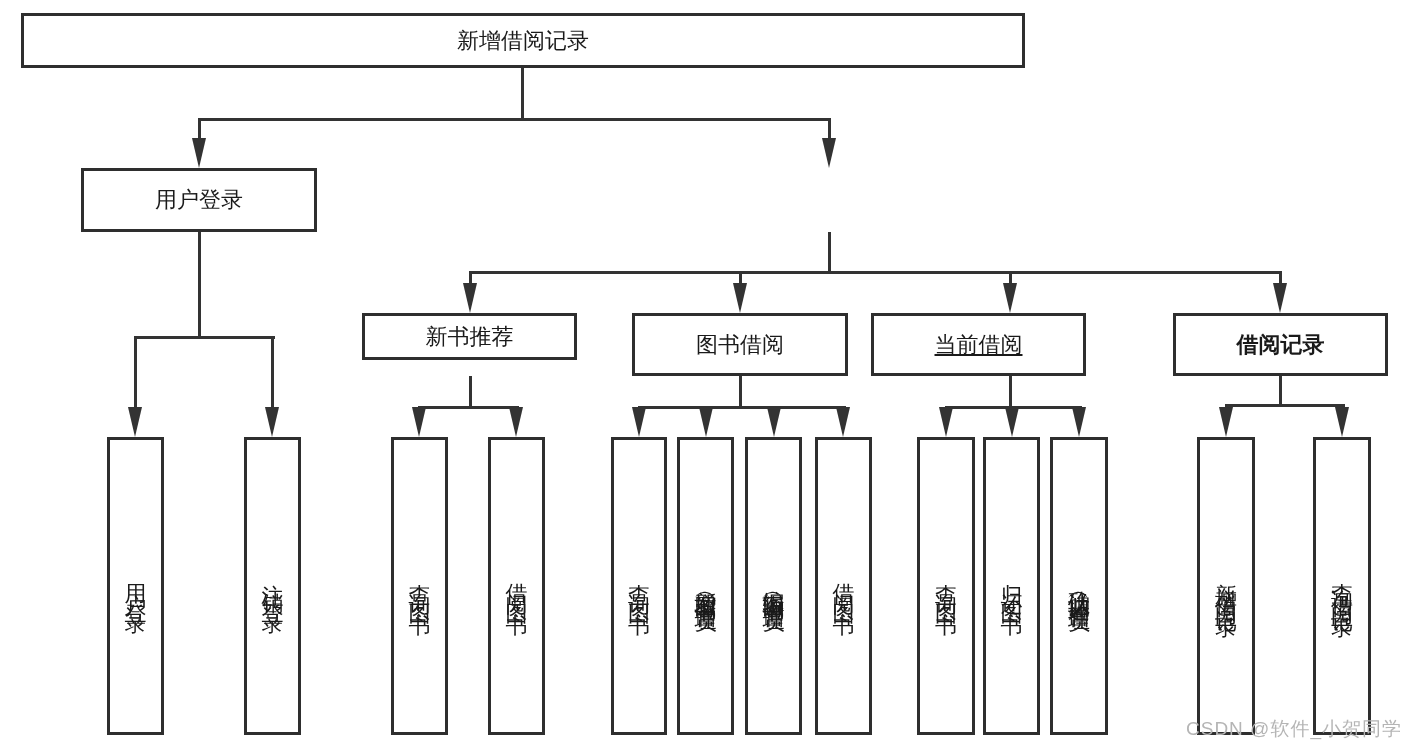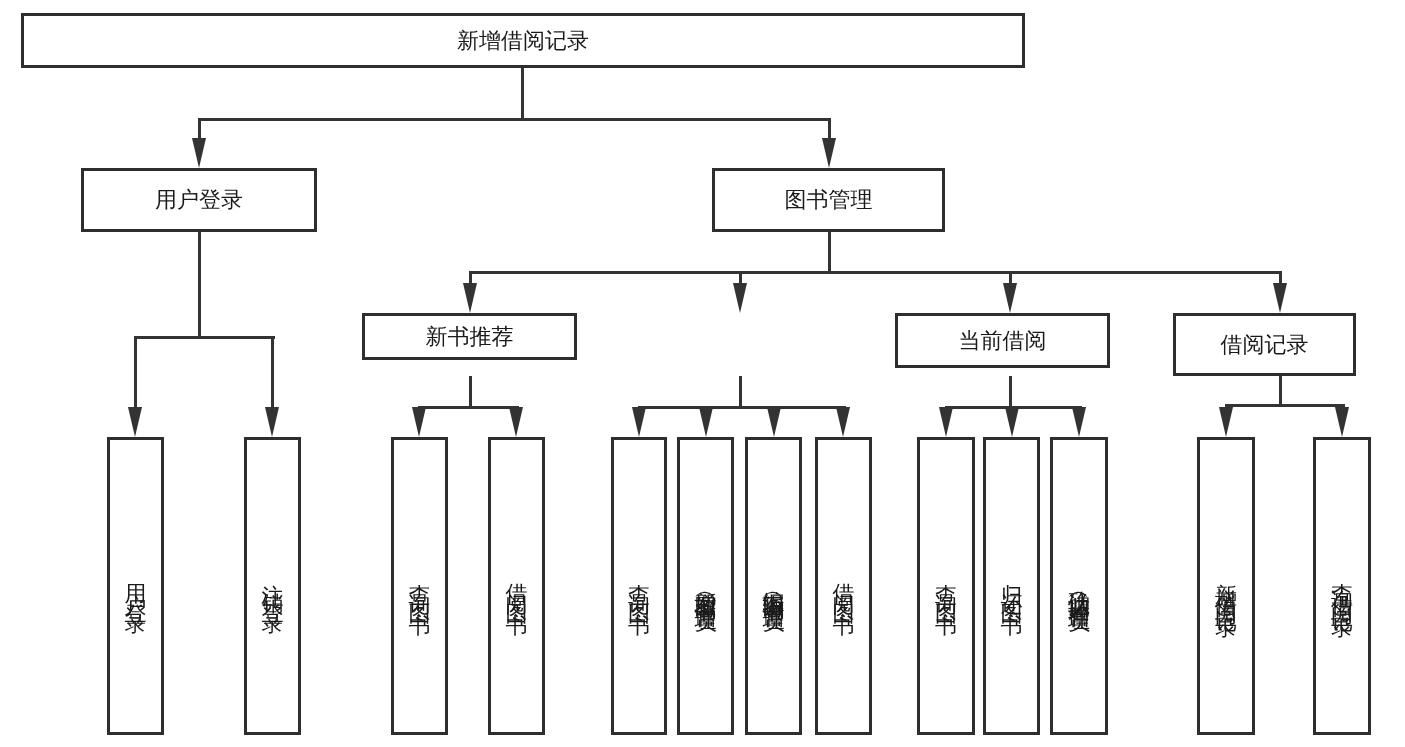--- a/index.html
+++ b/index.html
@@ -80,31 +80,31 @@
   <div class="ah" style="left:1219px;top:407px;"></div>
   <div class="ah" style="left:1335px;top:407px;"></div>
 
   <div class="box" style="left:21px;top:13px;width:1004px;height:55px;">
     <span class="lbl">新增借阅记录</span>
   </div>
 
   <div class="box" style="left:81px;top:168px;width:236px;height:64px;">
     <span class="lbl">用户登录</span>
   </div>
-  <div class="box" style="left:712px;top:168px;width:233px;height:64px;">
-    <span class="lbl">图书管理</span>
-  </div>
 
   <div class="box" style="left:362px;top:313px;width:215px;height:47px;">
     <span class="lbl">新书推荐</span>
   </div>
-  <div class="box" style="left:895px;top:313px;width:215px;height:55px;">
+  <div class="box" style="left:632px;top:313px;width:216px;height:63px;">
+    <span class="lbl">图书借阅</span>
+  </div>
+  <div class="box" style="left:871px;top:313px;width:215px;height:63px;text-decoration:underline;">
     <span class="lbl">当前借阅</span>
   </div>
-  <div class="box" style="left:1173px;top:313px;width:183px;height:63px;">
+  <div class="box" style="left:1173px;top:313px;width:215px;height:63px;font-weight:bold;">
     <span class="lbl">借阅记录</span>
   </div>
 
   <div class="box" style="left:107px;top:437px;width:57px;height:298px;">
     <span class="vt sp10">用户登录</span>
   </div>
   <div class="box" style="left:244px;top:437px;width:57px;height:298px;">
     <span class="vt sp10">注销登录</span>
   </div>
 
@@ -138,14 +138,15 @@
     <span class="vt sp3">确认归还（管理员）</span>
   </div>
 
   <div class="box" style="left:1197px;top:437px;width:58px;height:298px;">
     <span class="vt sp7">新增借阅记录</span>
   </div>
   <div class="box" style="left:1313px;top:437px;width:58px;height:298px;">
     <span class="vt sp7">查询借阅记录</span>
   </div>
 
+  <div class="wm">CSDN @软件_小贺同学</div>
 
 </div>
 
 </body></html>

